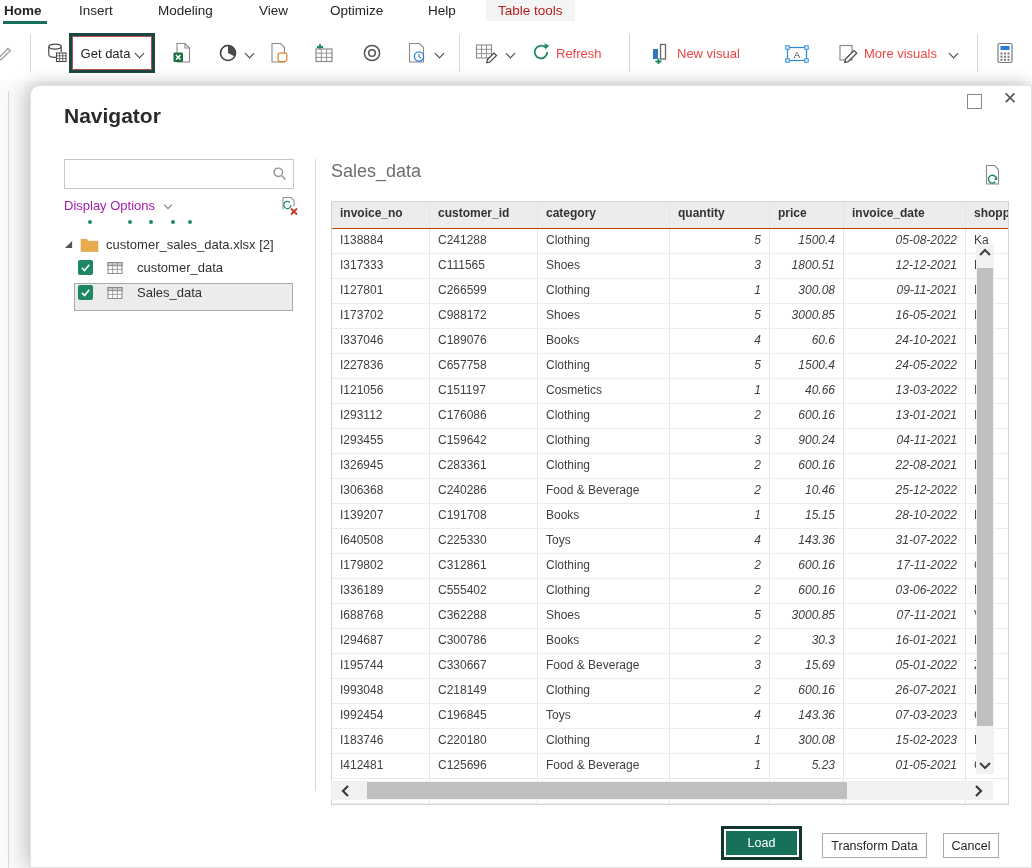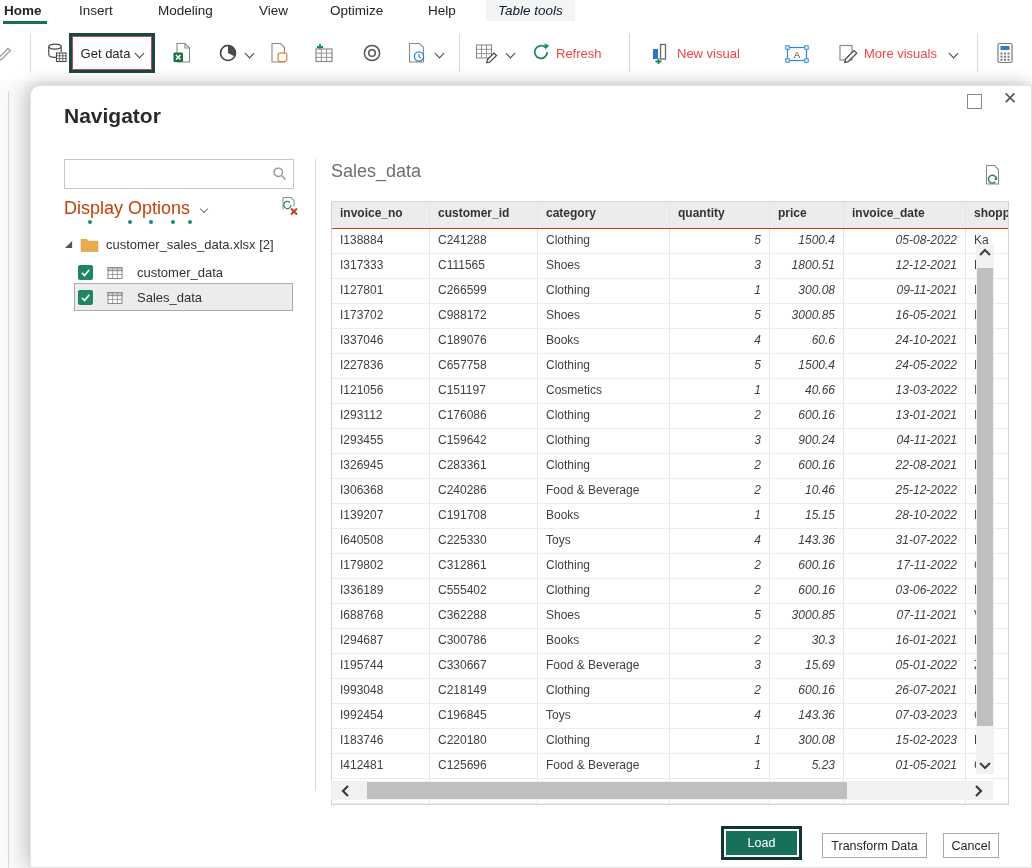--- a/index.html
+++ b/index.html
@@ -3,21 +3,21 @@
 <meta charset="utf-8">
 <style>
   html,body{margin:0;padding:0;background:#fff;}
   #app{position:relative;width:1032px;height:868px;overflow:hidden;background:#fff;
        font-family:"Liberation Sans","DejaVu Sans",sans-serif;color:#323130;
        -webkit-font-smoothing:antialiased;}
   
   #menubar{position:absolute;left:0;top:0;width:1032px;height:26px;background:#fff;}
   .mtab{position:absolute;top:3px;font-size:13.5px;color:#252423;cursor:default;}
   .mtab.active{font-weight:bold;}
-  .mtab.contextual{color:#0f172a;background:#f2f5f4;padding:3px 12px;top:0;font-style:italic;}
+  .mtab.contextual{color:#b91c1c;background:#f2f5f4;padding:3px 12px;top:0;}
   #home-underline{position:absolute;left:3px;top:21px;width:44px;height:3px;background:#177059;}
   
   #ribbon{position:absolute;left:0;top:26px;width:1032px;height:55px;background:#fff;
           border-bottom:1px solid #c9c9c9;}
   .ric{position:absolute;top:16px;}
   .rdiv{position:absolute;top:8px;width:1px;height:38px;background:#d8d8d8;}
   .rlabel{position:absolute;top:20px;font-size:13px;color:#ef4444;white-space:nowrap;}
   .chev{display:inline-block;width:6px;height:6px;border-right:1.6px solid #444;
         border-bottom:1.6px solid #444;transform:rotate(45deg);vertical-align:2px;}
   .chev.abs{position:absolute;top:24px;}
@@ -32,26 +32,26 @@
     border:1px solid #e3e3e3;box-sizing:border-box;}
   #dlg-title{position:absolute;left:33px;top:18px;font-size:21px;font-weight:600;color:#2b2b2b;}
   #btn-max{position:absolute;left:936px;top:8px;width:13px;height:13px;border:1.3px solid #8a8886;cursor:pointer;}
   #btn-close{position:absolute;left:972px;top:2px;font-size:17px;color:#555;cursor:pointer;}
   
   #search-box{position:absolute;left:33px;top:73px;width:230px;height:30px;box-sizing:border-box;
     border:1px solid #c6c6c6;background:#fff;}
   #search-input{position:absolute;left:4px;top:3px;width:195px;height:22px;border:none;outline:none;
     font-size:13px;font-family:inherit;}
   #search-glass{position:absolute;right:5px;top:6px;}
-  #disp-row{position:absolute;left:33px;top:112px;font-size:18px;color:#c2410c;}
+  #disp-row{position:absolute;left:33px;top:112px;font-size:13px;color:#a21caf;}
   #disp-refresh{position:absolute;left:248px;top:110px;}
   .dot{position:absolute;top:134px;width:4px;height:4px;border-radius:50%;background:#1E8A6E;}
   #tree-folder{position:absolute;left:33px;top:147px;height:22px;display:flex;align-items:center;gap:7px;
     font-size:13px;color:#323130;cursor:pointer;}
-  .tree-item{position:absolute;height:24px;display:flex;align-items:center;gap:14px;font-size:13px;color:#323130;cursor:pointer;}
+  .tree-item{position:absolute;height:24px;display:flex;gap:14px;font-size:13px;color:#323130;cursor:pointer;}
   #tree-item-1{left:47px;top:174px;}
   #sel-box{position:absolute;left:43px;top:197px;width:219px;height:28px;box-sizing:border-box;
     background:#ececec;border:1px solid #ababab;}
   #tree-item-2{left:47px;top:199px;}
   .cbx{width:15px;height:15px;border-radius:2px;background:#1E8565;display:flex;align-items:center;justify-content:center;}
   
   #pane-div{position:absolute;left:284px;top:73px;width:1px;height:632px;background:#d9d9d9;}
   
   #prev-title{position:absolute;left:300px;top:75px;font-size:18px;color:#6E6E6E;}
   #prev-refresh{position:absolute;left:952px;top:78px;cursor:pointer;}

